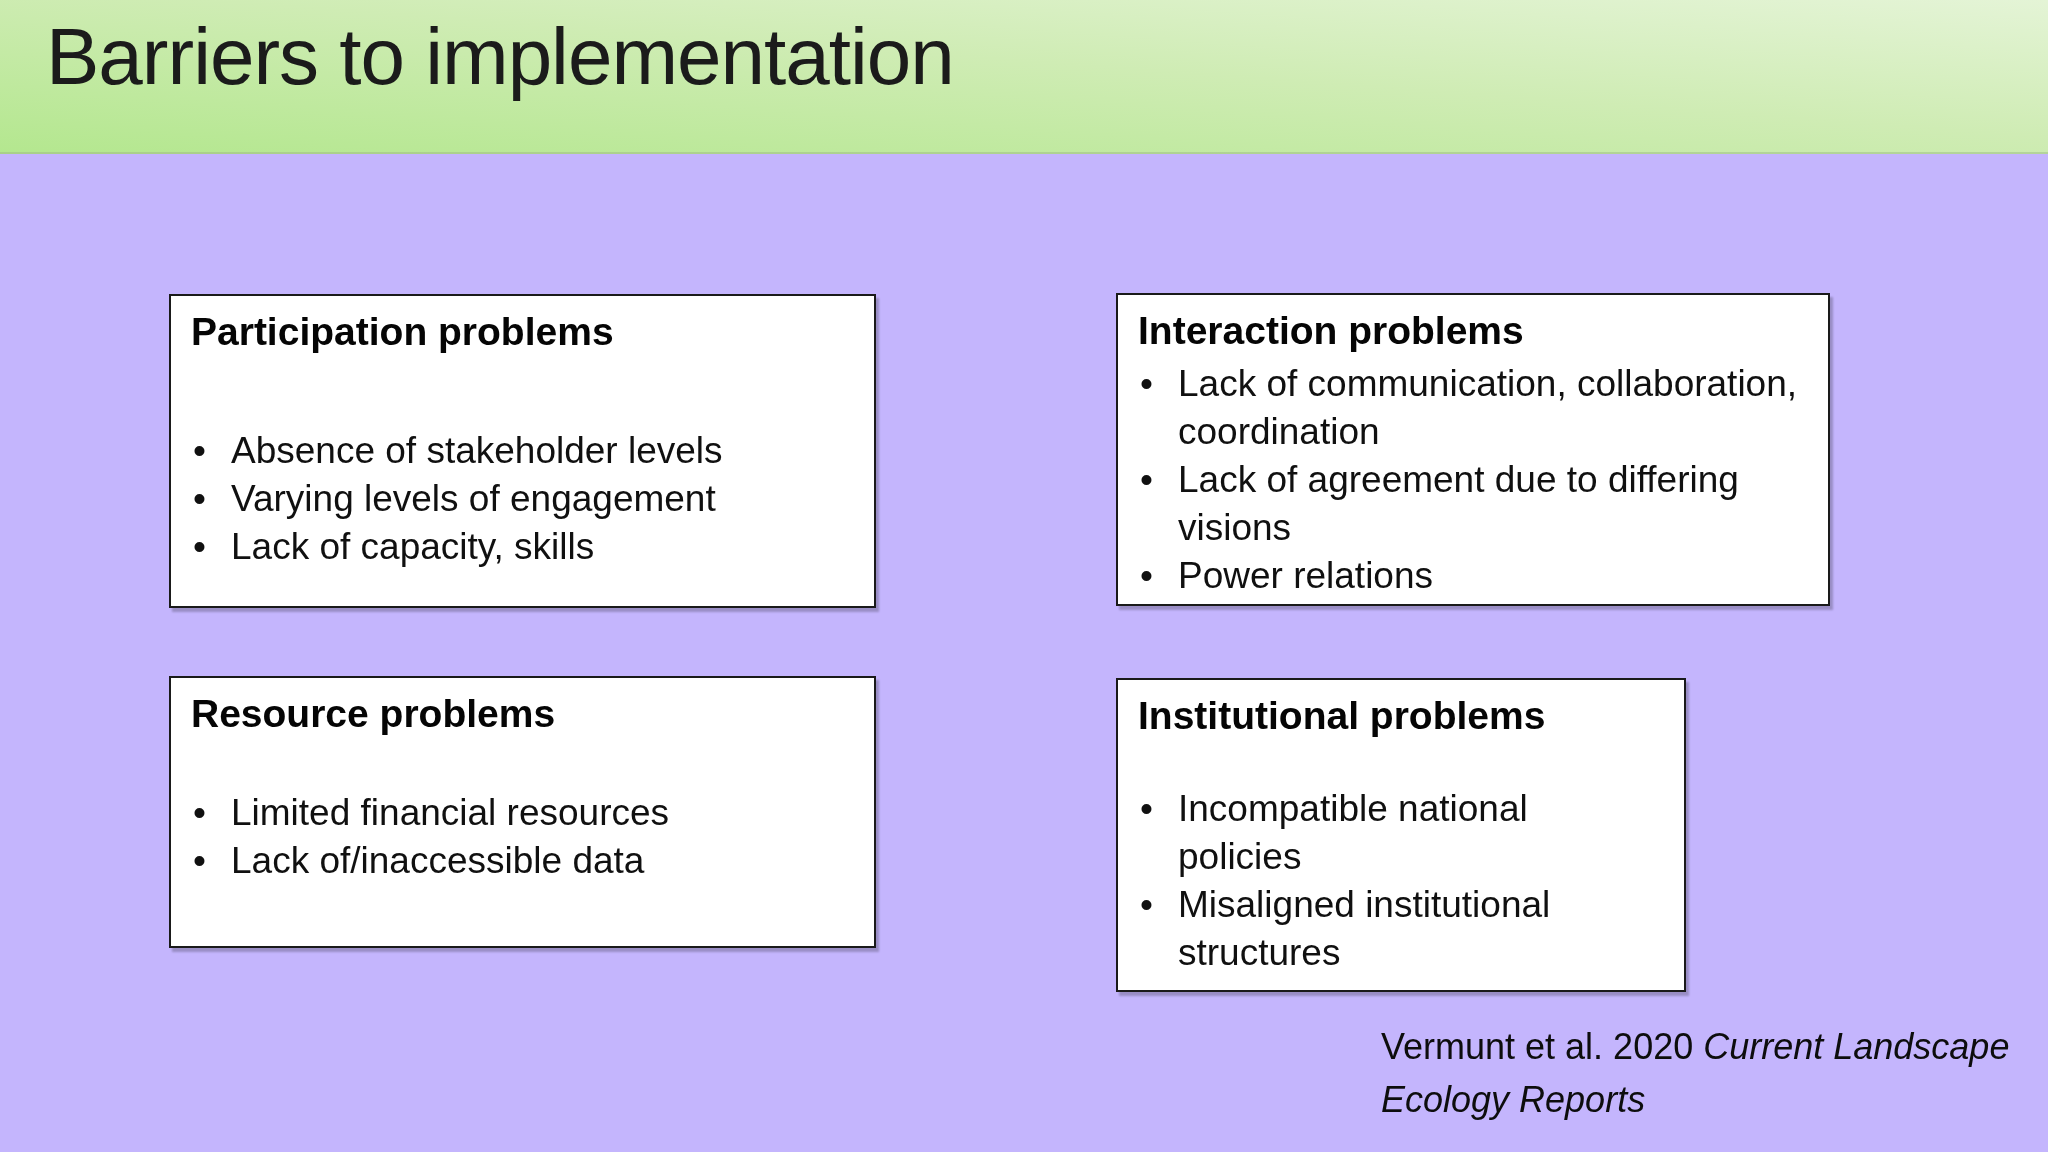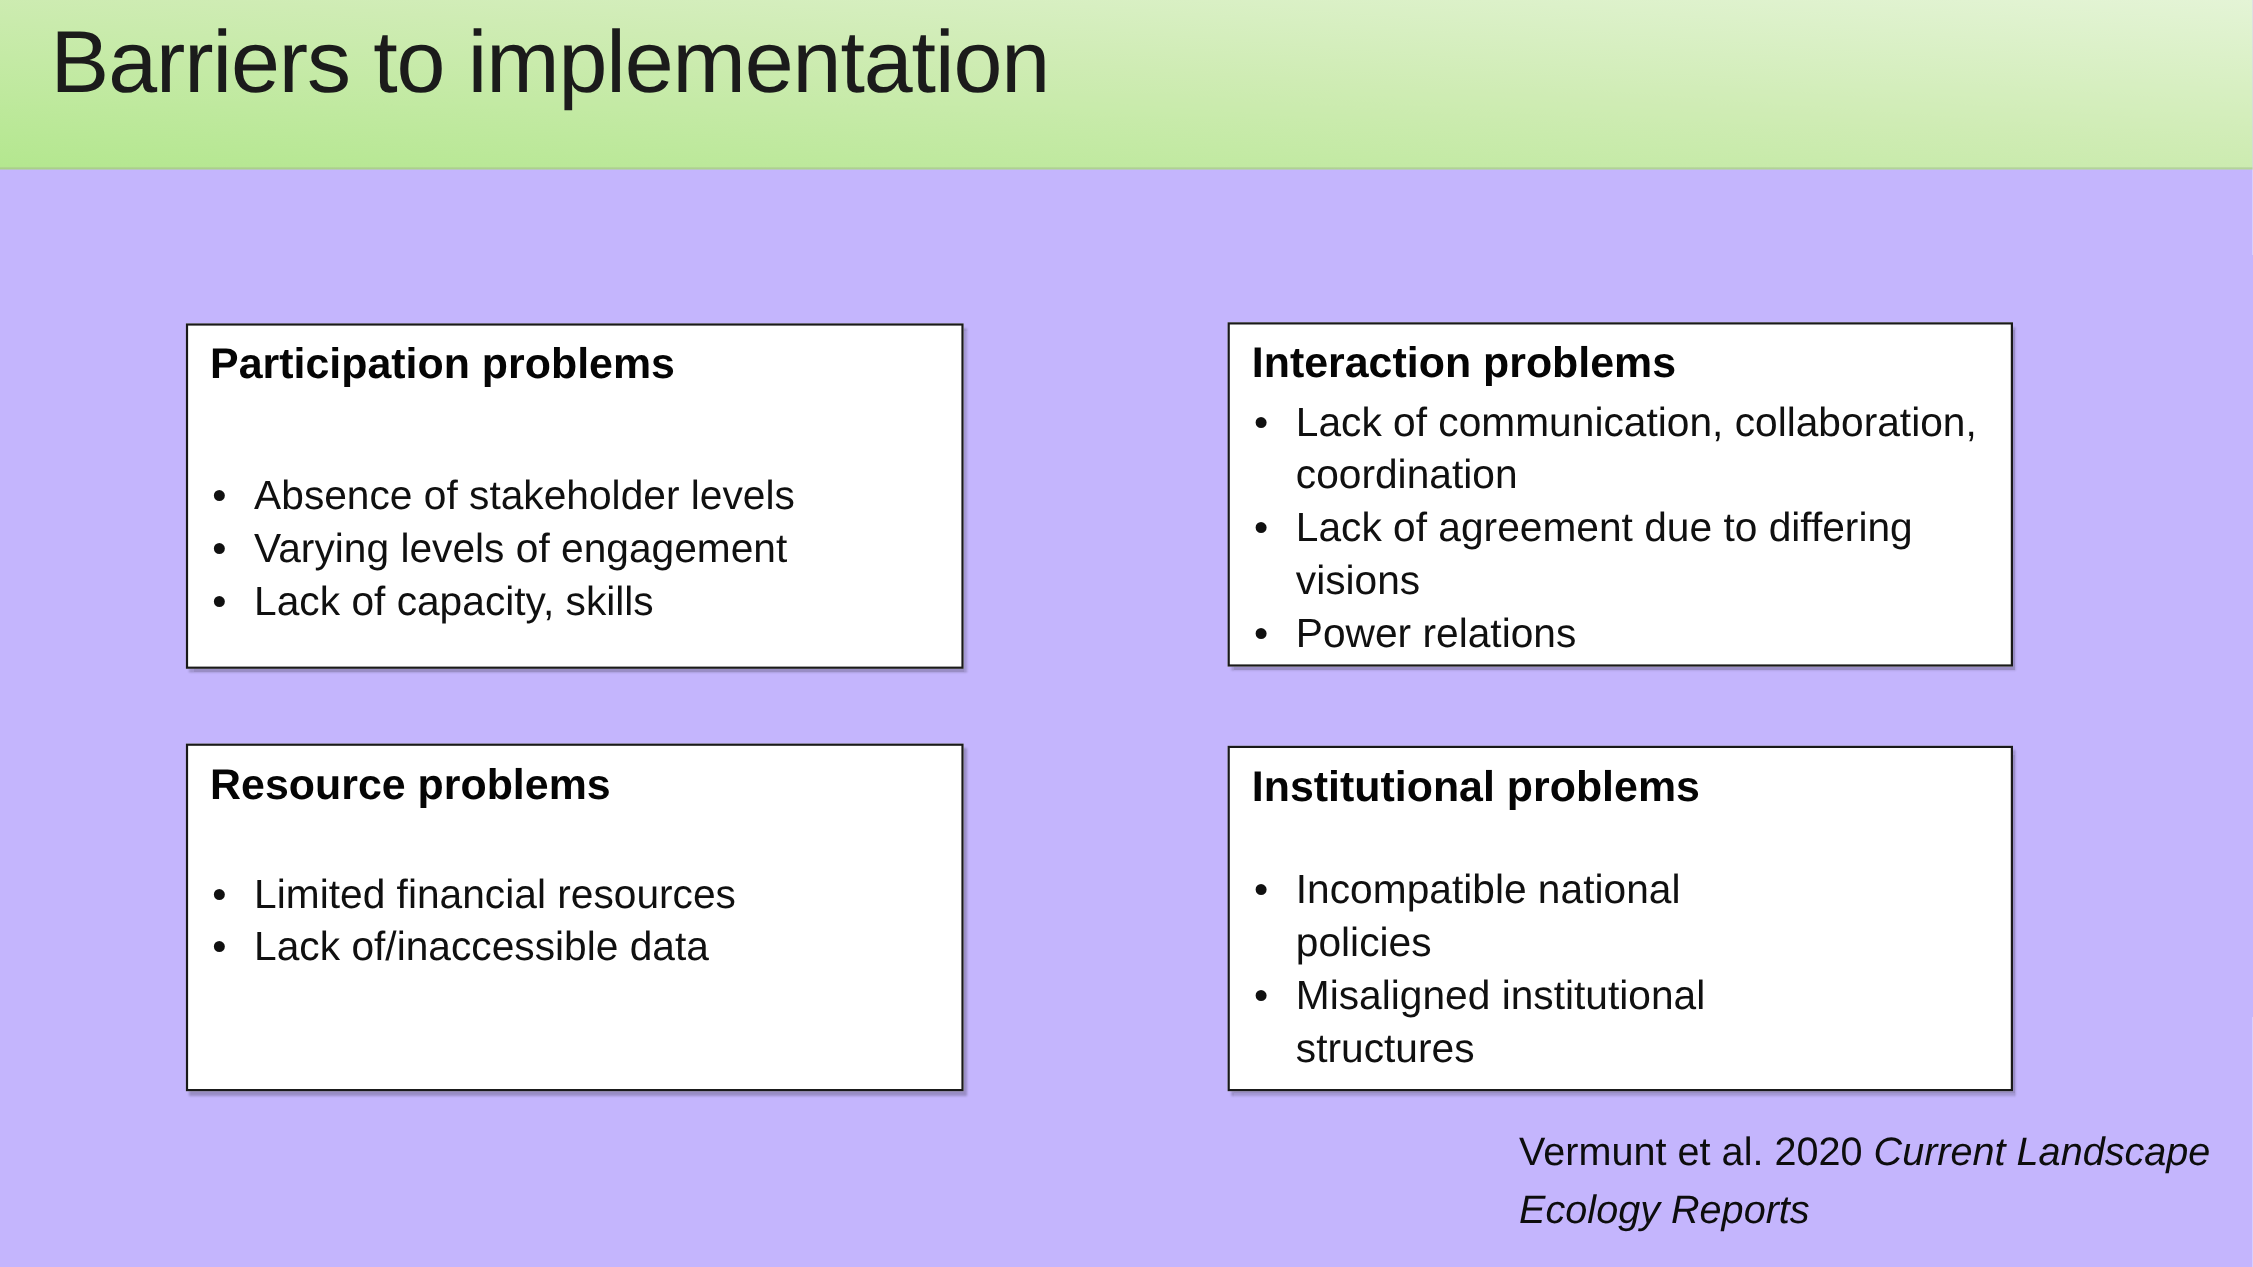--- a/index.html
+++ b/index.html
@@ -42,22 +42,22 @@
   .pbox {
     position: absolute;
     box-sizing: border-box;
     background: #ffffff;
     border: 2.5px solid var(--box_border, #1a1a1a);
     box-shadow: 3px 4px 2px rgba(0, 0, 0, 0.22);
     padding: 8px 20px 0 20px;
   }
   #box-participation { left: 169px;  top: 294px; width: 707px; height: 314px; }
   #box-interaction   { left: 1116px; top: 293px; width: 714px; height: 313px; }
-  #box-resource      { left: 169px;  top: 676px; width: 707px; height: 316px; }
-  #box-institutional { left: 1116px; top: 678px; width: 714px; height: 314px; }
+  #box-resource      { left: 169px;  top: 676px; width: 707px; height: 272px; }
+  #box-institutional { left: 1116px; top: 678px; width: 570px; height: 314px; }
 
   .pbox h2 {
     margin: 0;
     font-size: 39px;
     font-weight: 700;
     line-height: 55px;
     color: #050505;
     white-space: nowrap;
   }
   .pbox ul {

